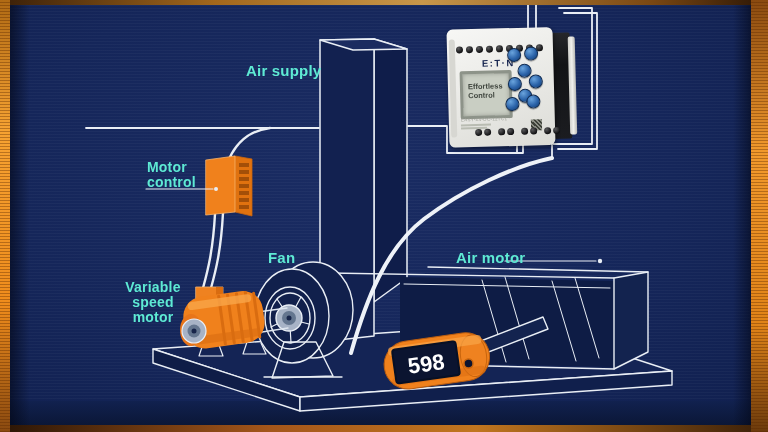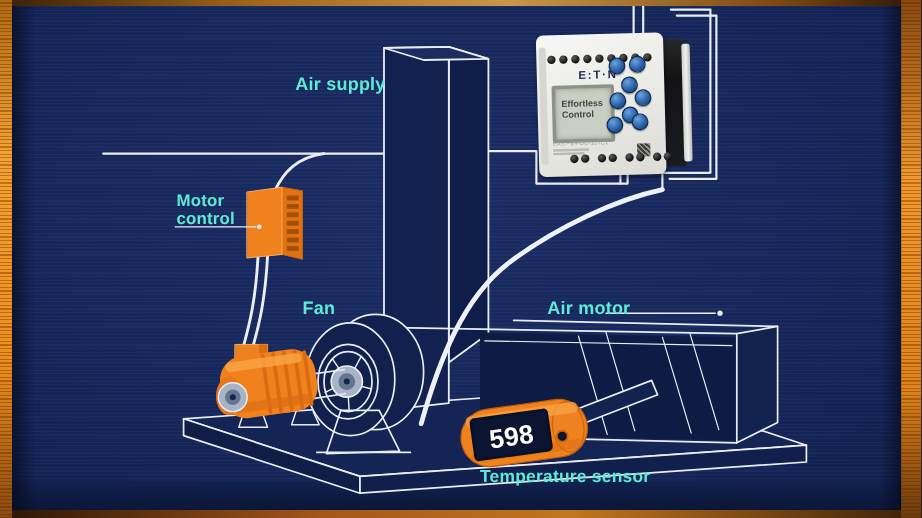--- a/index.html
+++ b/index.html
@@ -28,21 +28,21 @@
     background:linear-gradient(90deg,rgba(2,6,20,.6),rgba(2,6,20,0));}
   #shadow-right{position:absolute;right:17px;top:0;width:18px;height:432px;z-index:39;
     background:linear-gradient(270deg,rgba(2,6,20,.55),rgba(2,6,20,0));}
   
   #scene-svg{position:absolute;left:0;top:0;z-index:5;}
   
   .lbl{position:absolute;z-index:20;color:#5eead4;font-weight:bold;
        font-size:15px;line-height:1.08;letter-spacing:.2px;white-space:pre;}
   #lbl-air-supply{left:246px;top:63px;}
   #lbl-motor-control{left:147px;top:160px;font-size:14px;}
-  #lbl-fan{left:252px;top:250px;}
+  #lbl-fan{left:268px;top:250px;}
   #lbl-air-flow{left:456px;top:250px;}
   #lbl-vsm{left:115px;top:280px;width:76px;text-align:center;font-size:14px;}
   #lbl-temp-sensor{left:400px;top:391px;font-size:14.5px;}
   
   #plc{position:absolute;left:448px;top:28px;width:132px;height:120px;z-index:25;
        transform:rotate(-1.5deg);}
   #plc-side-dark{position:absolute;left:100px;top:6px;width:23px;height:106px;
        background:linear-gradient(180deg,#26272b,#121316 30%,#1b1c20);border-radius:2px;}
   #plc-flange{position:absolute;left:121px;top:10px;width:7px;height:98px;
        background:linear-gradient(90deg,#cfcfcb,#f0f0ec 50%,#b9b9b4);border-radius:2px;}
@@ -191,21 +191,21 @@
         <path d="M505,261 H596" stroke-width="1.2"></path>
         <circle cx="600" cy="261" r="2.2" fill="#e9eef5" stroke="none"></circle>
       </g>
     </g>
   </svg>
 
   <div class="lbl" id="lbl-air-supply">Air supply</div>
   <div class="lbl" id="lbl-motor-control"><span>Motor</span><br><span>control</span></div>
   <div class="lbl" id="lbl-fan">Fan</div>
   <div class="lbl" id="lbl-air-flow">Air motor</div>
-  <div class="lbl" id="lbl-temp-sensor">Temperature sensor</div>
+  <div class="lbl" id="lbl-vsm"><span>Variable</span><br><span>speed</span><br><span>motor</span></div>
 
   <div id="plc">
     <div id="plc-side-dark"></div>
     <div id="plc-flange"></div>
     <div id="plc-body">
       <div id="plc-hinge"></div>
       <div class="screw-row" id="plc-screws-top">
         <div class="screw"></div>
         <div class="screw"></div>
         <div class="screw"></div>

